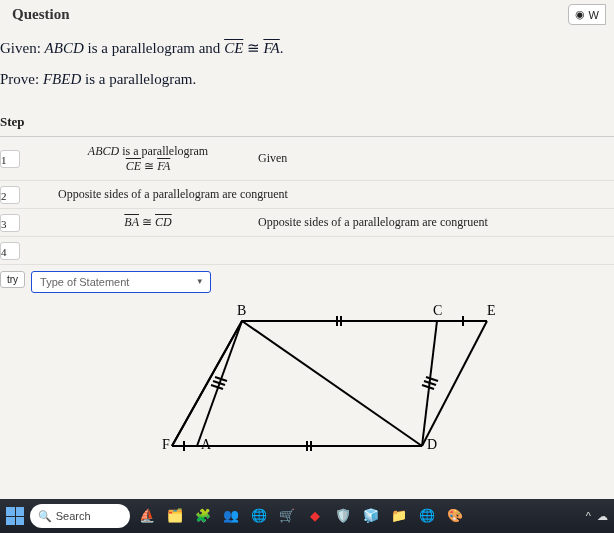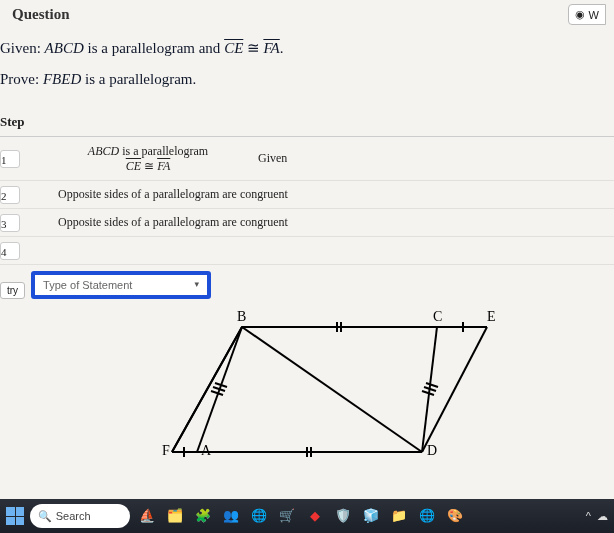--- a/index.html
+++ b/index.html
@@ -72,34 +72,34 @@
     background: #fff;
     border-radius: 3px;
     width: 20px;
     height: 18px;
     line-height: 18px;
     font-size: 11px;
   }
   .stmt-stack { display:flex; flex-direction:column; align-items:center; }
   .try-row {
     display: flex;
-    align-items: flex-end;
+    align-items: flex-start;
     gap: 6px;
     margin-top: 6px;
   }
   .try-btn {
     border: 1px solid #bbb;
     background: #fff;
     border-radius: 3px;
     font-size: 10px;
     padding: 2px 6px;
     font-family: Arial, sans-serif;
   }
   .type-select {
-    border: 4px solid #1d4ed8;
+    border: 1px solid #1d4ed8;
     background: #fff;
     border-radius: 3px;
     font-size: 11px;
     color: #666;
     padding: 4px 8px;
     width: 180px;
     font-family: Arial, sans-serif;
     position: relative;
   }
   .type-select:after {
@@ -200,20 +200,21 @@
     <div class="col-reason">Given</div>
   </div>
 
   <div class="pt-row">
     <div class="col-step"><span class="step-num">2</span></div>
     <div class="col-reason">Opposite sides of a parallelogram are congruent</div>
   </div>
 
   <div class="pt-row">
     <div class="col-step"><span class="step-num">3</span></div>
+    <div class="col-stmt"><span class="overline">BA</span><span> ≅ </span><span class="overline">CD</span></div>
     <div class="col-reason">Opposite sides of a parallelogram are congruent</div>
   </div>
 
   <div class="pt-row">
     <div class="col-step"><span class="step-num">4</span></div>
   </div>
 
   <div class="try-row">
     <div class="try-btn">try</div>
     <div class="type-select">Type of Statement</div>

